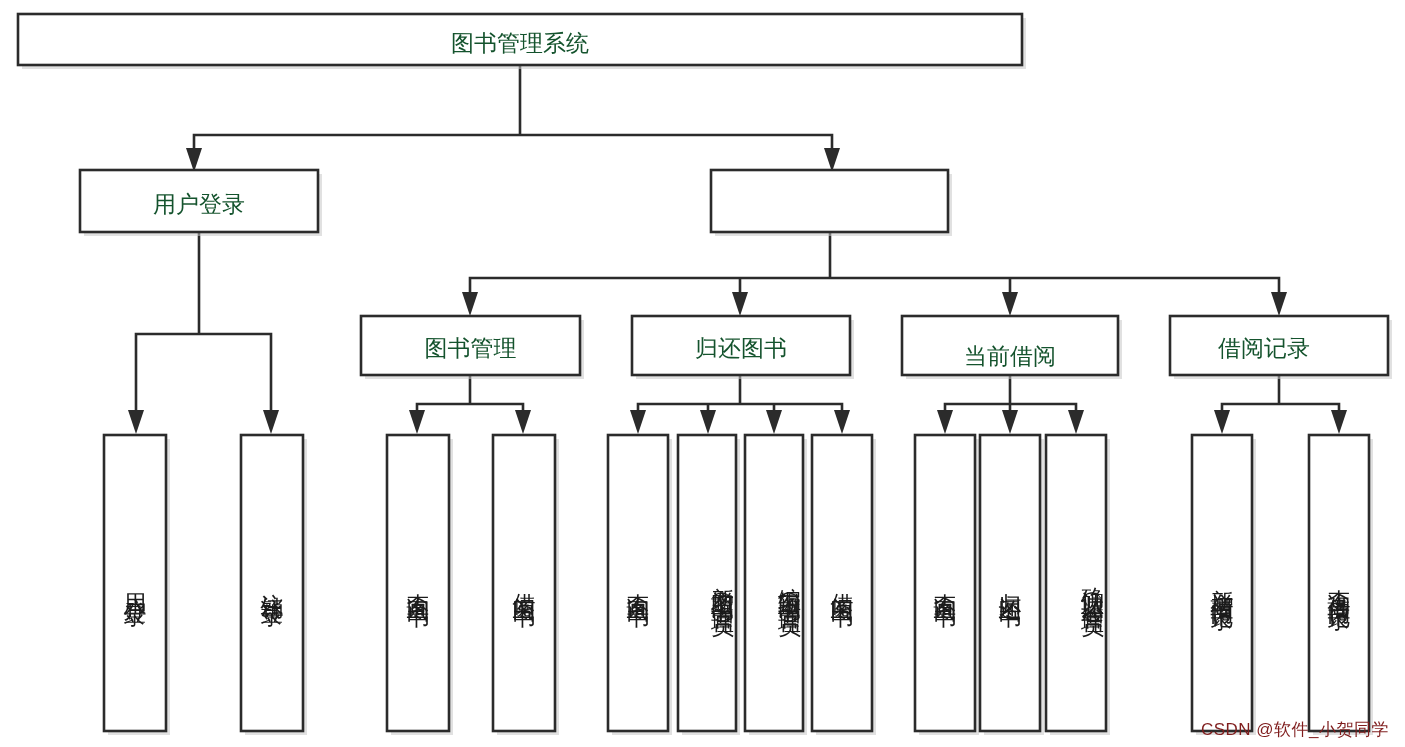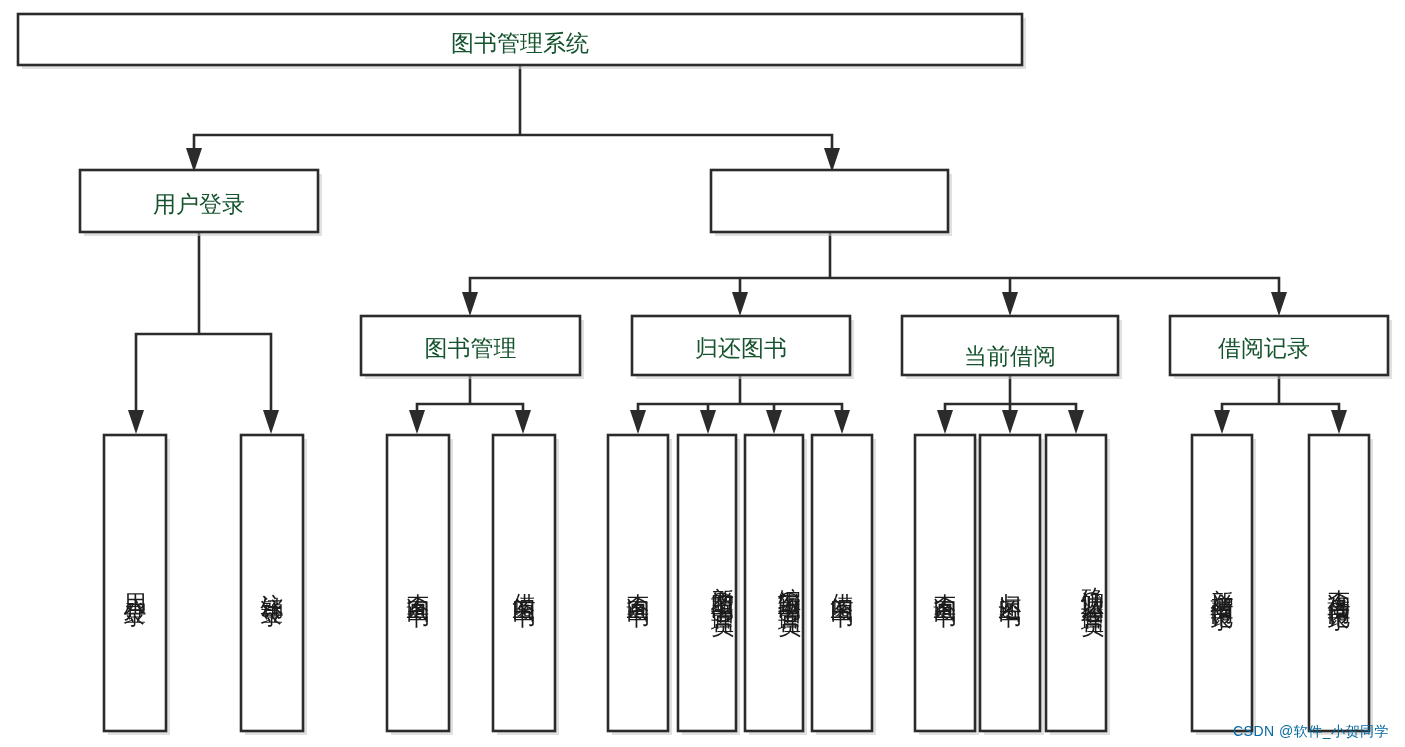--- a/index.html
+++ b/index.html
@@ -41,22 +41,22 @@
     fill: none;
     stroke-linecap: square;
   }
   .arrow-head {
     fill: #2b2b2b;
   }
   .watermark {
     position: absolute;
     right: 16px;
     bottom: 6px;
-    color: #0369a1;
-    font-size: 14px;
+    color: #7f1d1d;
+    font-size: 17px;
     font-family: "Liberation Sans", "DejaVu Sans", sans-serif;
     letter-spacing: 0.5px;
     user-select: none;
     white-space: nowrap;
   }
   .vtext {
     position: absolute;
     writing-mode: vertical-rl;
     text-orientation: upright;
     font-family: "Liberation Sans", "DejaVu Sans", sans-serif;

